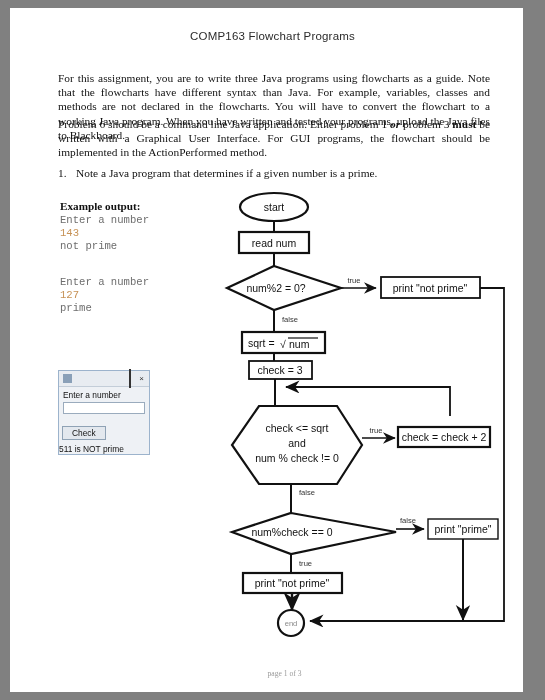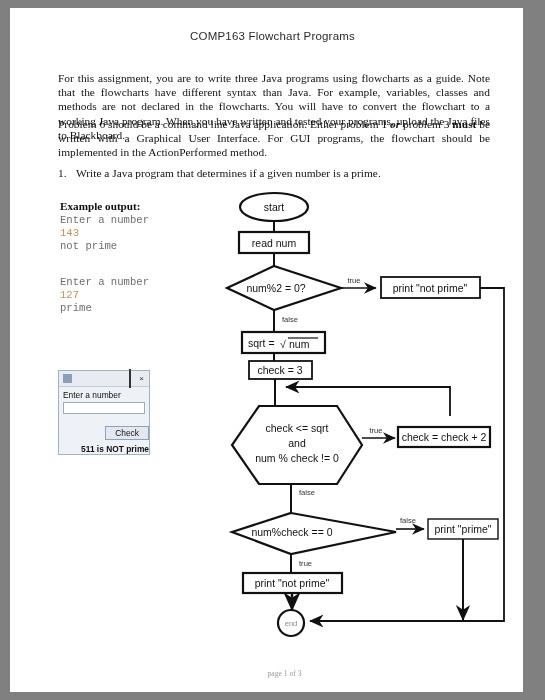--- a/index.html
+++ b/index.html
@@ -61,27 +61,27 @@
     background:#8aa0b8;border:1px solid #5d7falpha;
   }
   .sw-ic{font-size:8px;color:#333;line-height:1;}
   .sw-min{width:7px;height:2px;background:#333;margin-bottom:-3px;}
   .sw-max{width:7px;height:7px;border:1.3px solid #333;}
   .sw-body{padding:3px 4px 4px 4px;background:#eef1f5;}
   .sw-label{font-size:8.4px;color:#111;margin-bottom:2px;}
   .sw-input{
     height:10px;background:#fff;border:1px solid #9aabbd;margin-bottom:4px;
   }
-  .sw-btnrow{padding:0 0 3px 3px;text-align:right;}
+  .sw-btnrow{padding:0 0 3px 3px;}
   .sw-button{
     display:inline-block;font-size:8.4px;color:#111;
     background:#e3e8ee;border:1px solid #8fa2b5;
     padding:1px 9px;
   }
-  .sw-status{font-size:8.4px;color:#111;font-weight:bold;padding-top:1px;text-align:right;}
+  .sw-status{font-size:8.4px;color:#111;font-weight:normal;padding-top:1px;}
   
   #flowchart{position:absolute;left:0;top:0;width:525px;height:684px;}
   .fc-text{
     font-family:"Liberation Sans",sans-serif;
     font-size:10.5px;fill:#111;
   }
   .fc-text-sm{
     font-family:"Liberation Sans",sans-serif;
     font-size:7.6px;fill:#333;
   }
@@ -102,21 +102,21 @@
 
 <div id="page">
 
   <div class="doc-title">COMP163 Flowchart Programs</div>
 
   <div class="para" id="para1">For this assignment, you are to write three Java programs using flowcharts as a guide.  Note that the flowcharts have different syntax than Java. For example, variables, classes and methods are not declared in the flowcharts.  You will have to convert the flowchart to a working Java program.  When you have written and tested your programs, upload the Java files to Blackboard.</div>
 
   <div class="para" id="para2"><span>Problem 6 should be a command line Java application.  Either problem 1 </span><b><i>or</i></b><span> problem 3 </span><b>must</b><span> be written with a Graphical User Interface.  For GUI programs, the flowchart should be implemented in the ActionPerformed method.</span></div>
 
   <div class="numitem">
-    <span class="num">1.</span><span>Write a Java program that determines if a given number is a prime.</span>
+    <span class="num">1.</span><span>Note a Java program that determines if a given number is a prime.</span>
   </div>
 
   <div id="example-output">
     <div class="ex-head">Example output:</div>
     <div class="ex-line">Enter a number</div>
     <div class="ex-line num">143</div>
     <div class="ex-line">not prime</div>
     <div class="ex-gap"></div>
     <div class="ex-line">Enter a number</div>
     <div class="ex-line num">127</div>

